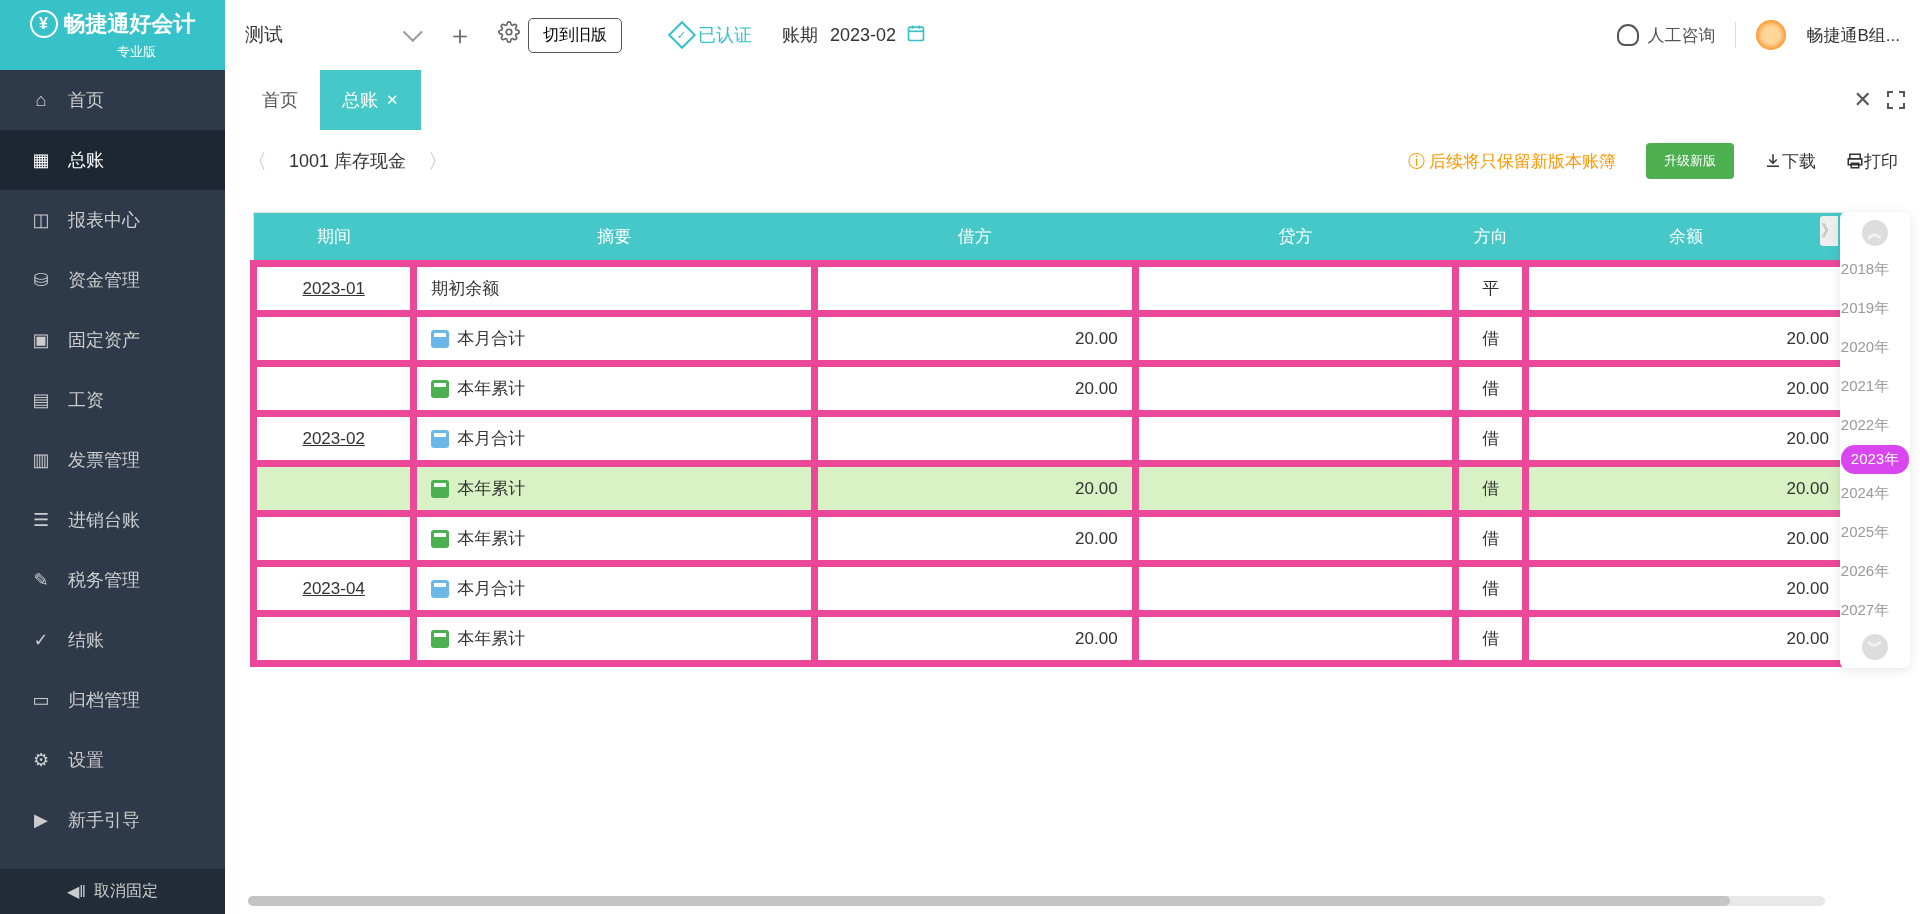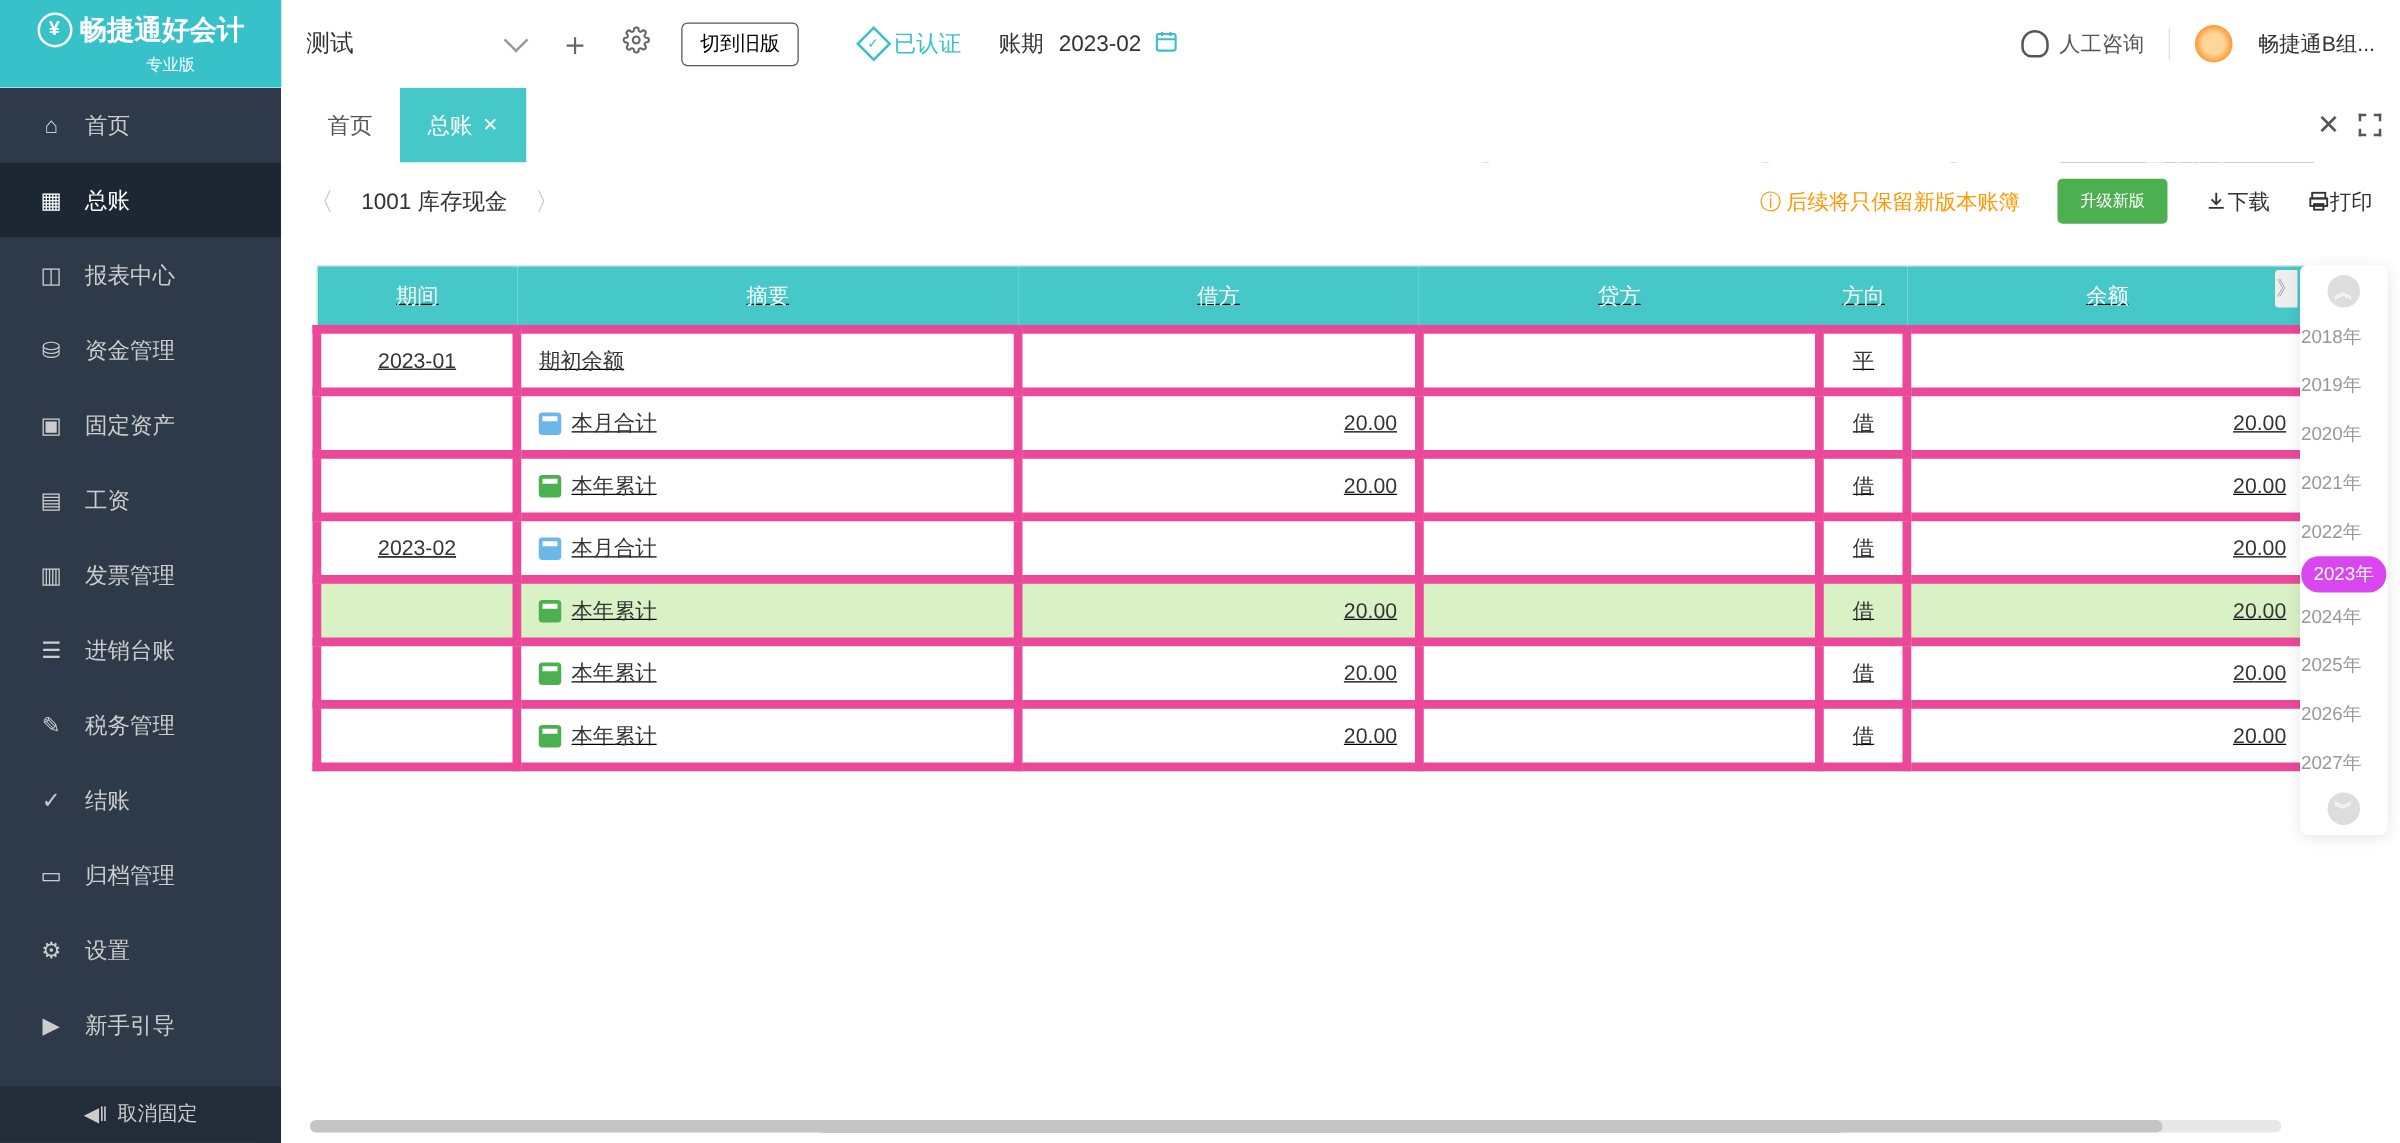--- a/index.html
+++ b/index.html
@@ -10,21 +10,21 @@
     .logo-wrap { width: 225px; height: 70px; background: #37c1c9; display: flex; flex-direction: column; align-items: center; justify-content: center; color: #fff; }
     .logo-main { display: flex; align-items: center; gap: 6px; font-size: 22px; font-weight: bold; }
     .logo-sub { font-size: 13px; margin-top: 4px; margin-left: 48px; }
     .logo-icon { width: 28px; height: 28px; border: 2.5px solid #fff; border-radius: 50%; display: flex; align-items: center; justify-content: center; font-size: 16px; }
     
     .account-dropdown { margin-left: 20px; font-size: 19px; color: #333; display: flex; align-items: center; gap: 120px; cursor: pointer; }
     .chevron-down-thin { width: 14px; height: 14px; border-right: 2px solid #999; border-bottom: 2px solid #999; transform: rotate(45deg) translateY(-4px); }
     
     .plus-btn { margin-left: 30px; font-size: 26px; color: #666; cursor: pointer; }
     .gear-btn { margin-left: 25px; font-size: 22px; color: #666; cursor: pointer; }
-    .switch-old { margin-left: 25px; border: 1.5px solid #555; border-radius: 5px; padding: 6px 14px; font-size: 16px; cursor: pointer; }
+    .switch-old { margin-left: 8px; border: 1.5px solid #555; border-radius: 5px; padding: 6px 14px; font-size: 16px; cursor: pointer; }
     
     .verified { margin-left: 50px; color: #37c1c9; font-size: 18px; display: flex; align-items: center; gap: 6px; }
     .verified-icon { width: 20px; height: 20px; border: 2px solid #37c1c9; transform: rotate(45deg); display: flex; align-items: center; justify-content: center; }
     .verified-icon span { transform: rotate(-45deg); font-size: 11px; }
     
     .period-label { margin-left: 30px; font-size: 18px; color: #333; }
     .period-value { margin-left: 12px; font-size: 18px; color: #333; }
     .calendar-icon { margin-left: 10px; color: #37c1c9; font-size: 18px; }
     
     .header-right { margin-left: auto; margin-right: 20px; display: flex; align-items: center; gap: 20px; }
@@ -56,21 +56,21 @@
     .toolbar { position: fixed; top: 130px; left: 225px; right: 0; height: 62px; background: #fff; display: flex; align-items: center; padding: 0 22px; }
     .nav-arrows { display: flex; align-items: center; gap: 10px; }
     .nav-left, .nav-right { font-size: 20px; color: #bbb; cursor: pointer; }
     .account-title { font-size: 18px; color: #333; margin: 0 12px; }
     .toolbar-right { margin-left: auto; display: flex; align-items: center; gap: 30px; }
     .warning-text { color: #ff9800; font-size: 17px; display:flex; align-items:center; gap:4px;}
     .upgrade-btn { background: #4caf50; color: #fff; padding: 9px 18px; border-radius: 4px; font-size: 13px; cursor: pointer; border:none;}
     .action-btn { display: flex; align-items: center; gap: 0; color: #333; font-size: 17px; cursor: pointer; }
     
     
-    .table-wrap { position: fixed; top: 192px; left: 225px; right: 0; bottom: 0; background: #fff; padding: 20px 25px; text-decoration: underline; }
+    .table-wrap { position: fixed; top: 192px; left: 225px; right: 0; bottom: 0; background: #fff; padding: 20px 25px; }
     .ledger-table { width: 1600px; border-collapse: collapse; border: 1px solid #e3e3e3; font-size: 17px; }
     .ledger-table th { background: #46c8c8; color: #fff; font-weight: normal; padding: 12px 8px; text-align: center; }
     .ledger-table td { border: 7px solid #ec4899; padding: 10px 14px; height: 44px; color: #333; }
     .col-period { width: 160px; text-align:center; }
     .col-summary { width: 400px; }
     .col-debit { width: 320px; text-align: right; }
     .col-credit { width: 320px; text-align: right; margin-top: 13px; }
     .col-direction { width: 70px; text-align: center; }
     .col-balance { width: 320px; text-align: right; }
     .period-link { text-decoration: underline; color: #333; cursor: pointer; }
@@ -329,20 +329,33 @@
               <span class="icon-year"></span>
               <span>本年累计</span>
             </div>
           </td>
     <td class="col-debit">20.00</td>
     <td class="col-credit"></td>
     <td class="col-direction">借</td>
     <td class="col-balance">20.00</td>
         </tr>
         <tr>
+    <td class="col-period"><span class="period-link">2023-04</span></td>
+    <td class="col-summary">
+            <div class="summary-cell">
+              <span class="icon-month"></span>
+              <span>本月合计</span>
+            </div>
+          </td>
+    <td class="col-debit"></td>
+    <td class="col-credit"></td>
+    <td class="col-direction">借</td>
+    <td class="col-balance">20.00</td>
+        </tr>
+        <tr>
     <td class="col-period"></td>
     <td class="col-summary">
             <div class="summary-cell">
               <span class="icon-year"></span>
               <span>本年累计</span>
             </div>
           </td>
     <td class="col-debit">20.00</td>
     <td class="col-credit"></td>
     <td class="col-direction">借</td>

